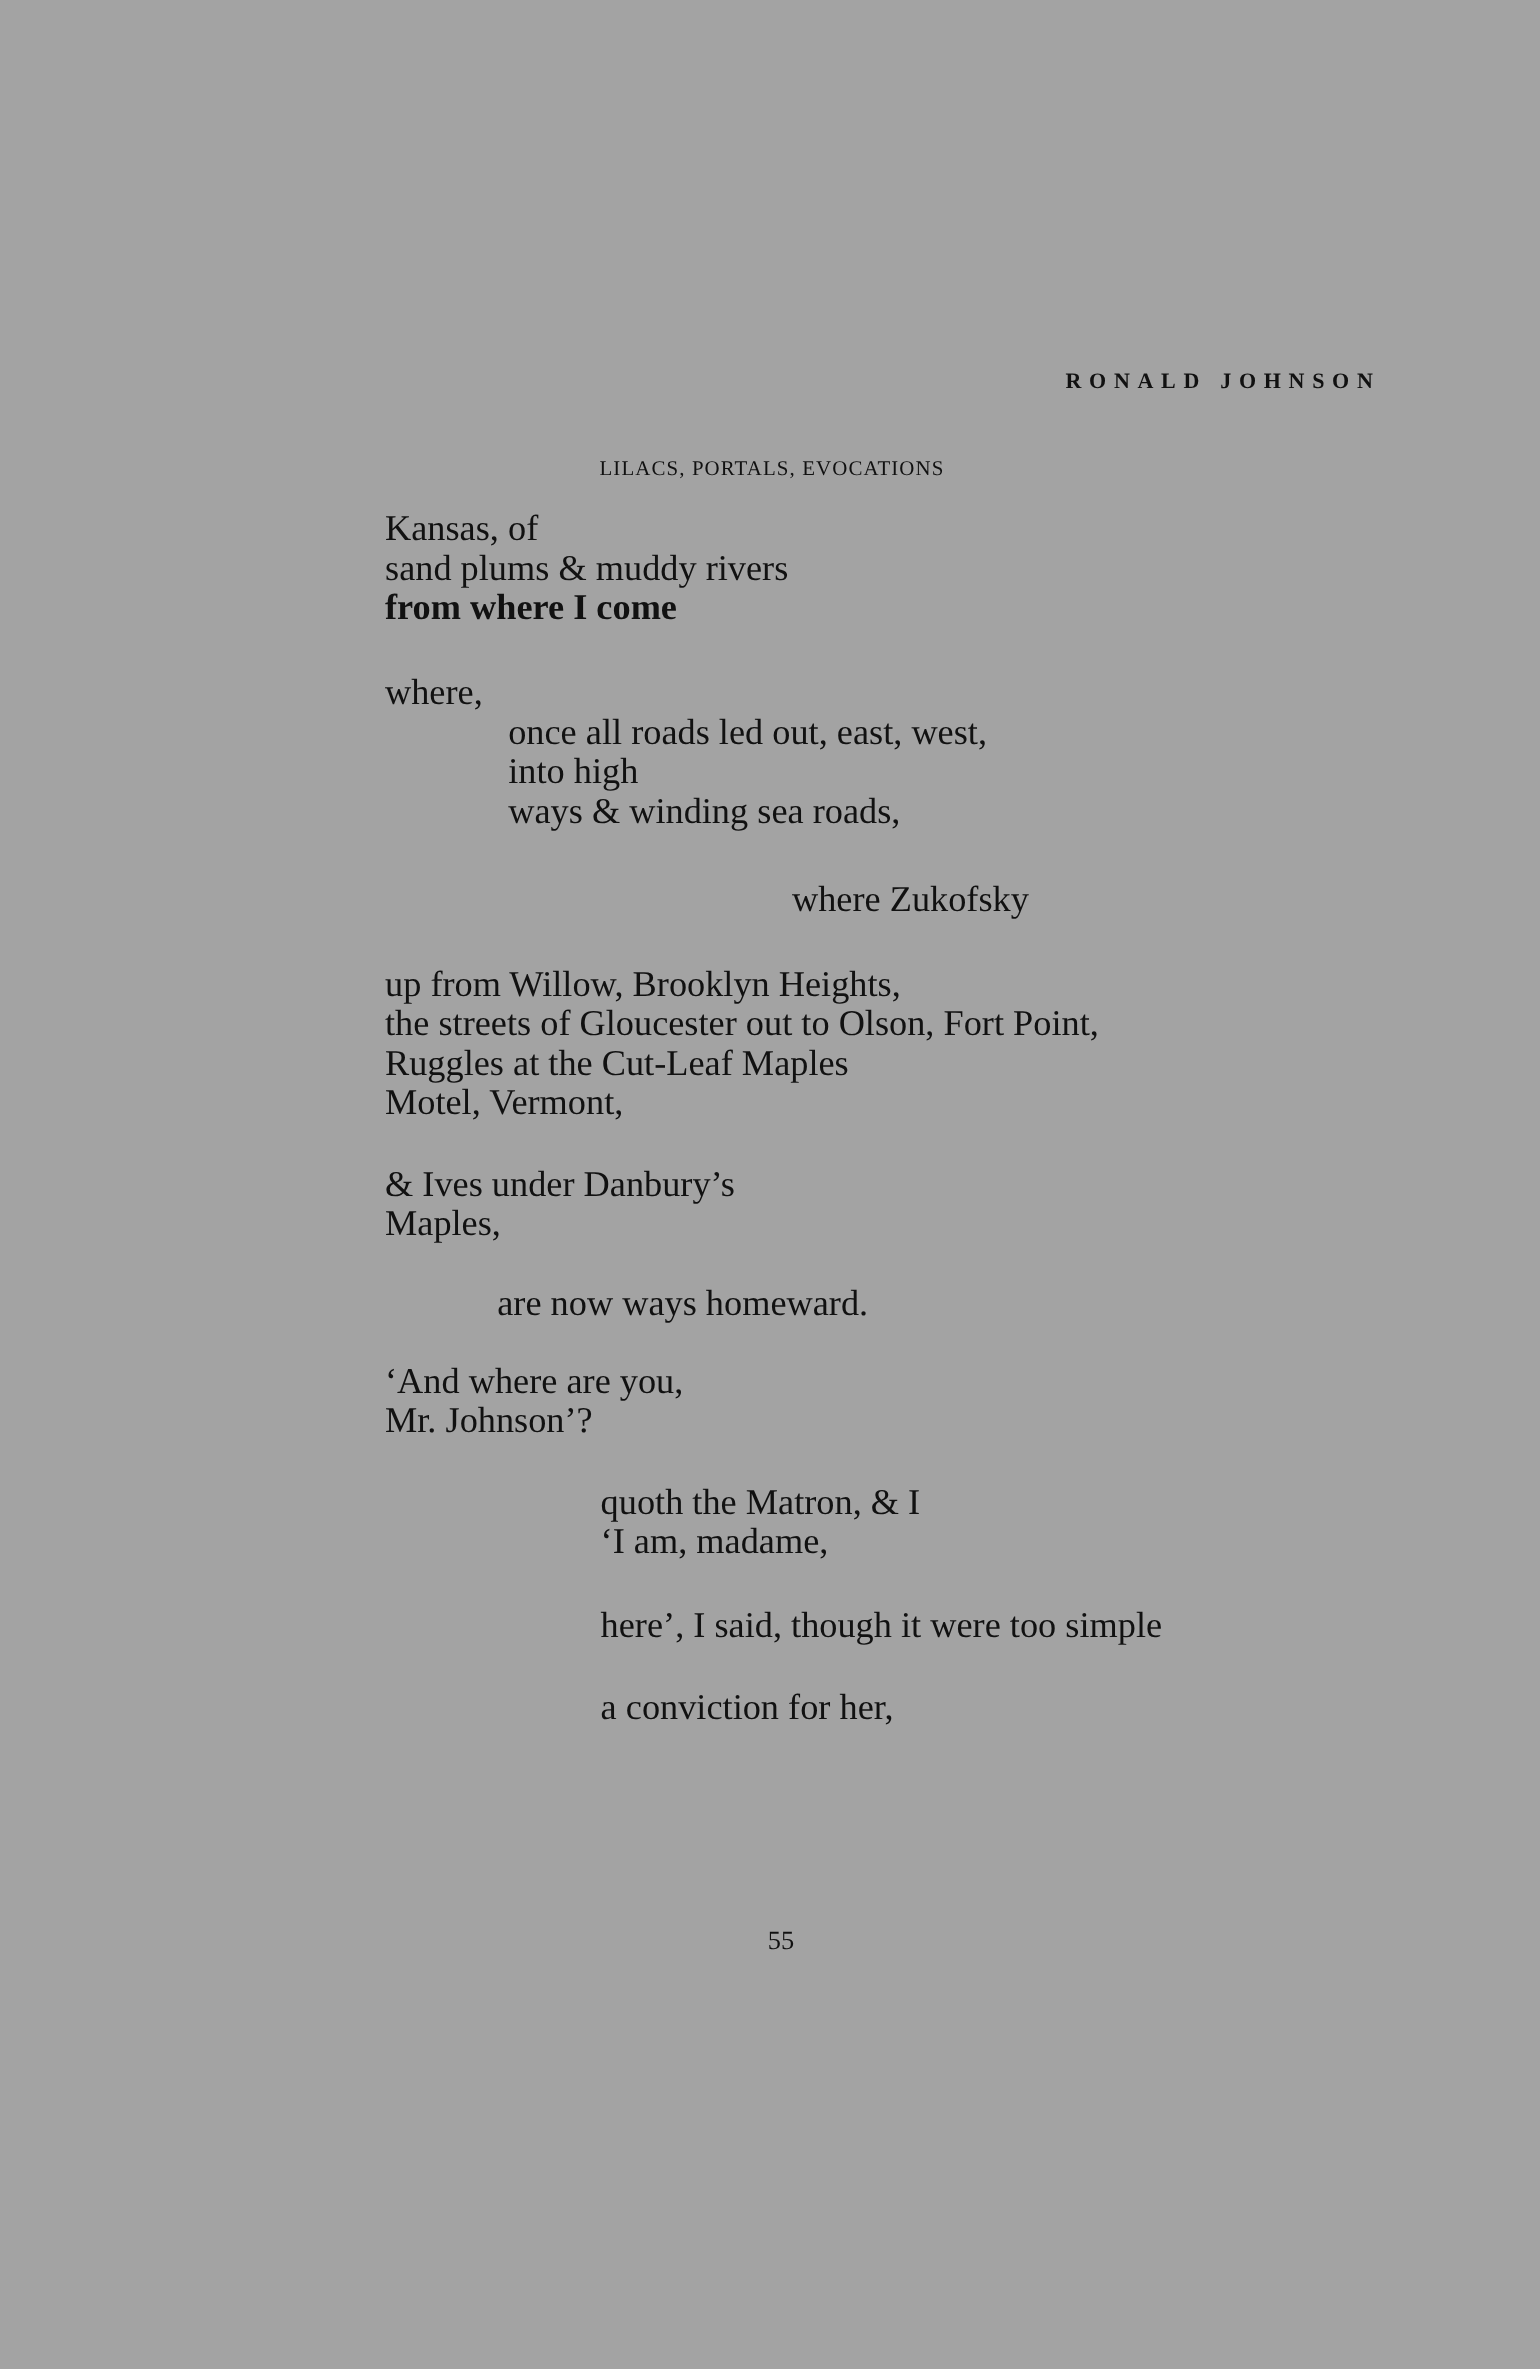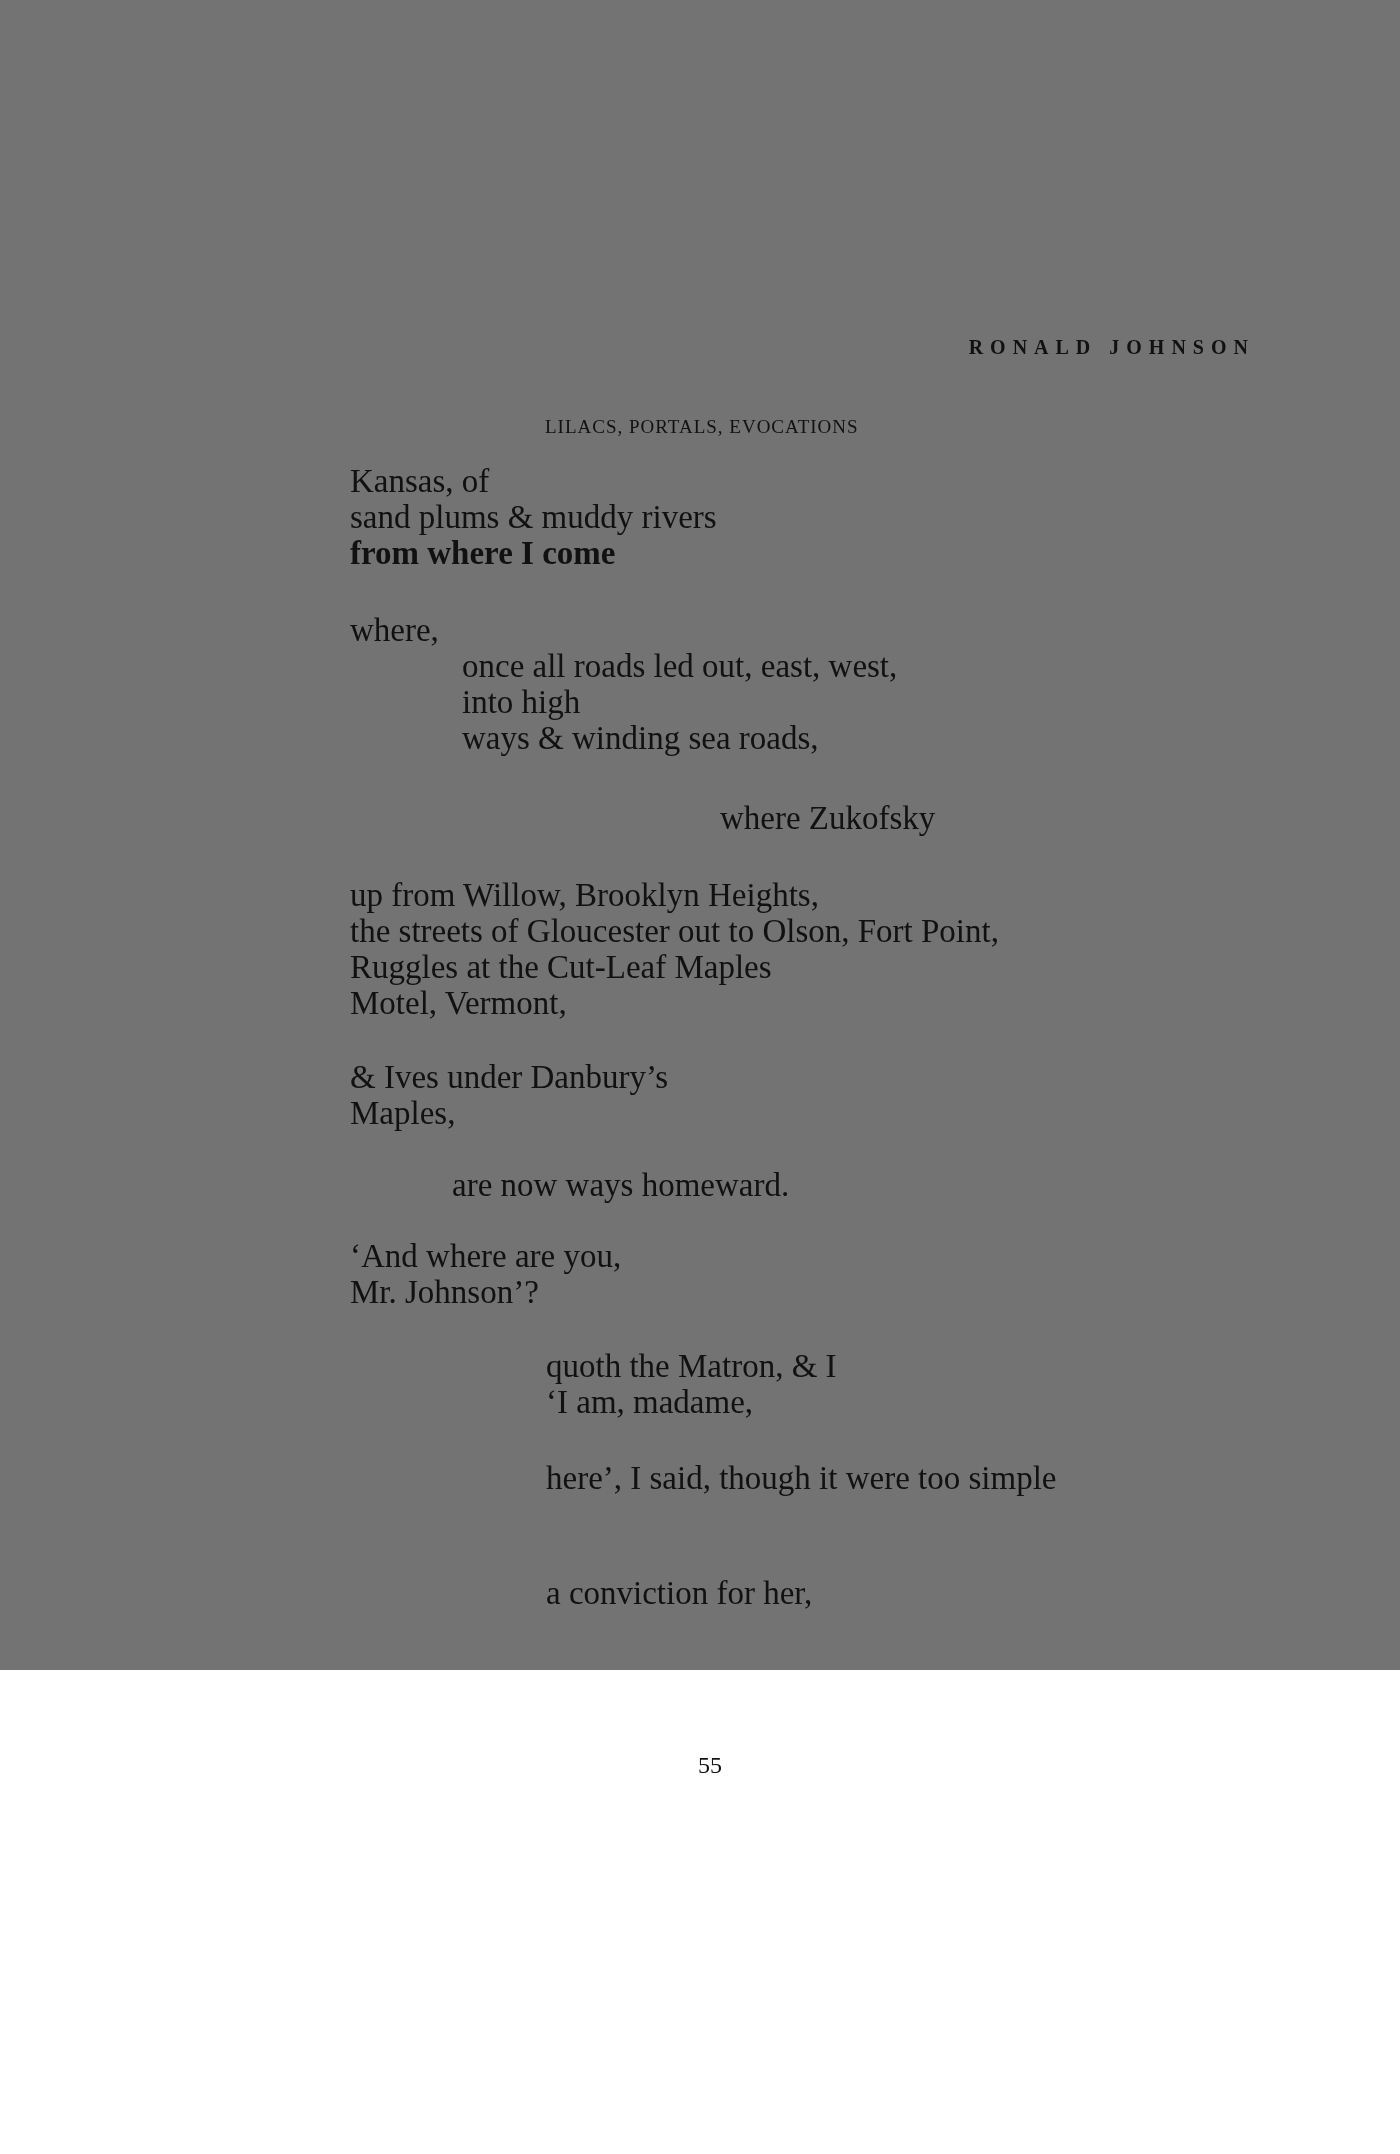--- a/index.html
+++ b/index.html
@@ -12,22 +12,22 @@
       height: 2154px;
       position: relative;
       overflow: hidden;
       font-family: "Liberation Serif", "DejaVu Serif", serif;
       color: #111111;
     }
     .page {
       position: absolute;
       left: 0; top: 0;
       width: 1400px;
-      height: 1670px;
-      background: #737373;
+      height: 2154px;
+      background: #a3a3a3;
     }
     .running-head {
       position: absolute;
       top: 336px;
       right: 145px;
       font-size: 20px;
       font-weight: bold;
       letter-spacing: 7px;
       white-space: nowrap;
     }
@@ -85,16 +85,16 @@
   <div class="line" style="top:1167px; left:452px;">are now ways homeward.</div>
 
   <div class="line" style="top:1238px; left:350px;text-align:center;">‘And where are you,</div>
   <div class="line" style="top:1274px; left:350px;">Mr. Johnson’?</div>
 
   <div class="line" style="top:1348px; left:546px;">quoth the Matron, &amp; I</div>
   <div class="line" style="top:1384px; left:546px;">‘I am, madame,</div>
 
   <div class="line" style="top:1460px; left:546px;">here’, I said, though it were too simple</div>
 
-  <div class="line" style="top:1535px; left:546px;margin-top:40px;">a conviction for her,</div>
+  <div class="line" style="top:1535px; left:546px;">a conviction for her,</div>
 
   <div class="folio">55</div>
 </div>
 
 </body></html>

